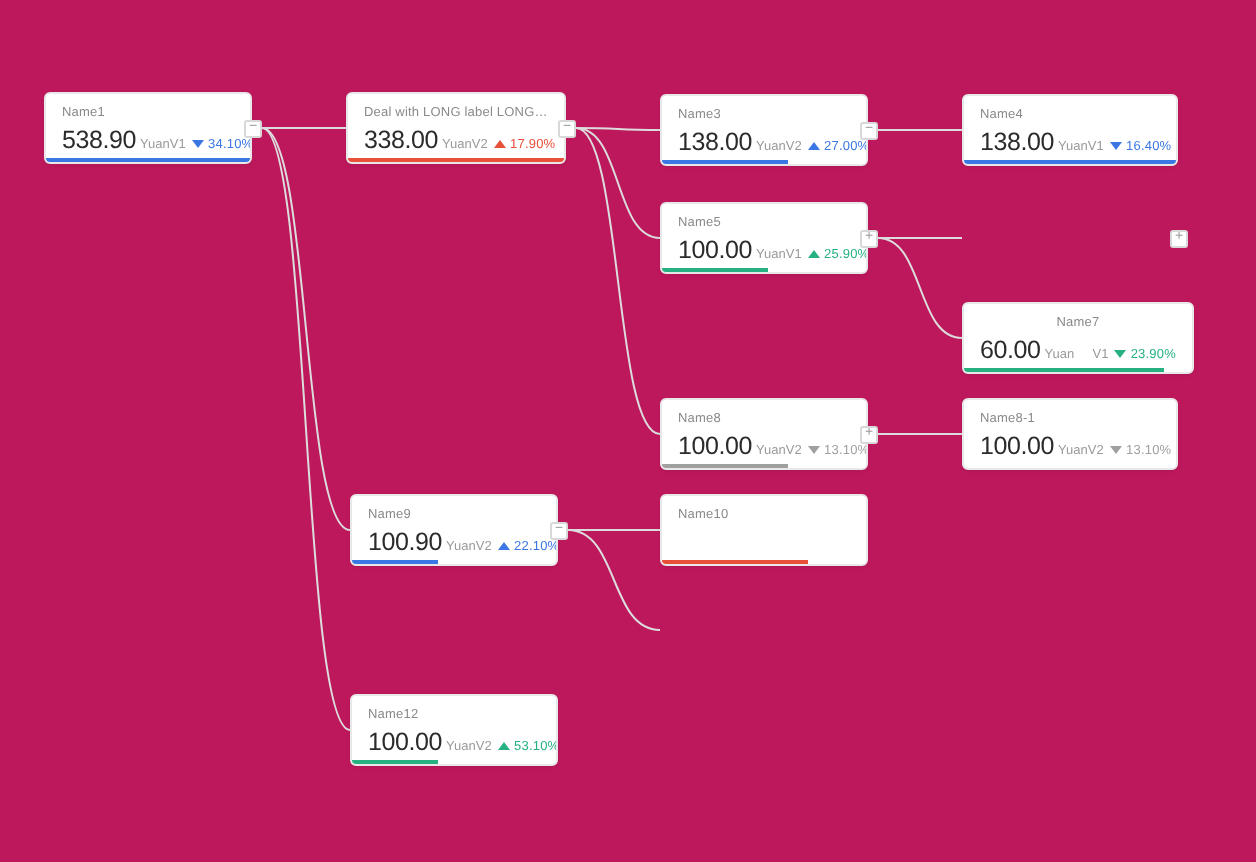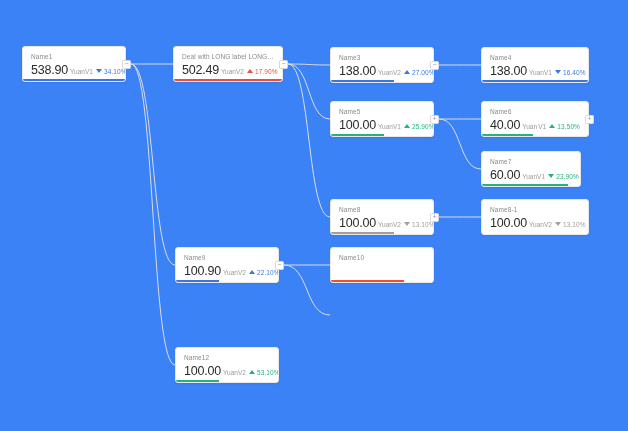--- a/index.html
+++ b/index.html
@@ -5,21 +5,21 @@
   * { box-sizing: border-box; margin: 0; padding: 0; }
   html, body {
     width: 628px; height: 431px;
     background: #ffffff;
     font-family: "Liberation Sans", sans-serif;
     overflow: hidden;
   }
   #canvas {
     position: relative;
     width: 628px; height: 431px;
-    background: #3b82f6;
+    background: #be185d;
   }
   #edges {
     position: absolute; left: 0; top: 0;
     width: 628px; height: 431px;
     pointer-events: none;
   }
   .node {
     position: absolute;
     background: #ffffff;
     border: 1px solid #e8e8e8;
@@ -143,21 +143,21 @@
         <div class="bar-fill" style="width: 100%; background: rgb(59, 119, 227);"></div>
       </div>
     </div>
     <div class="handle" style="left: 122px; top: 59.5px;">
       <span>−</span>
     </div>
     <div class="node" style="left: 173px; top: 46px; width: 110px; height: 36px;">
       <div class="node-title">Deal with LONG label LONG la...</div>
       <div class="node-row">
         <div class="amount-wrap">
-          <span class="amount">502.49</span>
+          <span class="amount">338.00</span>
           <span class="unit">Yuan</span>
         </div>
         <div class="metric" style="color: rgb(232, 80, 58);">
           <span class="metric-label">V2</span>
           <span class="arrow up"></span>
           <span class="metric-val">17.90%</span>
         </div>
       </div>
       <div class="bar-track">
         <div class="bar-fill" style="width: 100%; background: rgb(232, 80, 58);"></div>
@@ -216,41 +216,24 @@
           <span class="metric-val">25.90%</span>
         </div>
       </div>
       <div class="bar-track">
         <div class="bar-fill" style="width: 52%; background: rgb(39, 177, 128);"></div>
       </div>
     </div>
     <div class="handle" style="left: 430px; top: 114.5px;">
       <span>+</span>
     </div>
-    <div class="node" style="left: 481px; top: 101px; width: 108px; height: 36px;">
-      <div class="node-title">Name6</div>
-      <div class="node-row">
-        <div class="amount-wrap">
-          <span class="amount">40.00</span>
-          <span class="unit">Yuan</span>
-        </div>
-        <div class="metric" style="color: rgb(39, 177, 128);">
-          <span class="metric-label">V1</span>
-          <span class="arrow up"></span>
-          <span class="metric-val">13.50%</span>
-        </div>
-      </div>
-      <div class="bar-track">
-        <div class="bar-fill" style="width: 48%; background: rgb(39, 177, 128);"></div>
-      </div>
-    </div>
     <div class="handle" style="left: 585px; top: 114.5px;">
       <span>+</span>
     </div>
-    <div class="node" style="left: 481px; top: 151px; width: 100px; height: 36px;">
+    <div class="node" style="left: 481px; top: 151px; width: 116px; height: 36px; text-align: center;">
       <div class="node-title">Name7</div>
       <div class="node-row">
         <div class="amount-wrap">
           <span class="amount">60.00</span>
           <span class="unit">Yuan</span>
         </div>
         <div class="metric" style="color: rgb(39, 177, 128);">
           <span class="metric-label">V1</span>
           <span class="arrow down"></span>
           <span class="metric-val">23.90%</span>

